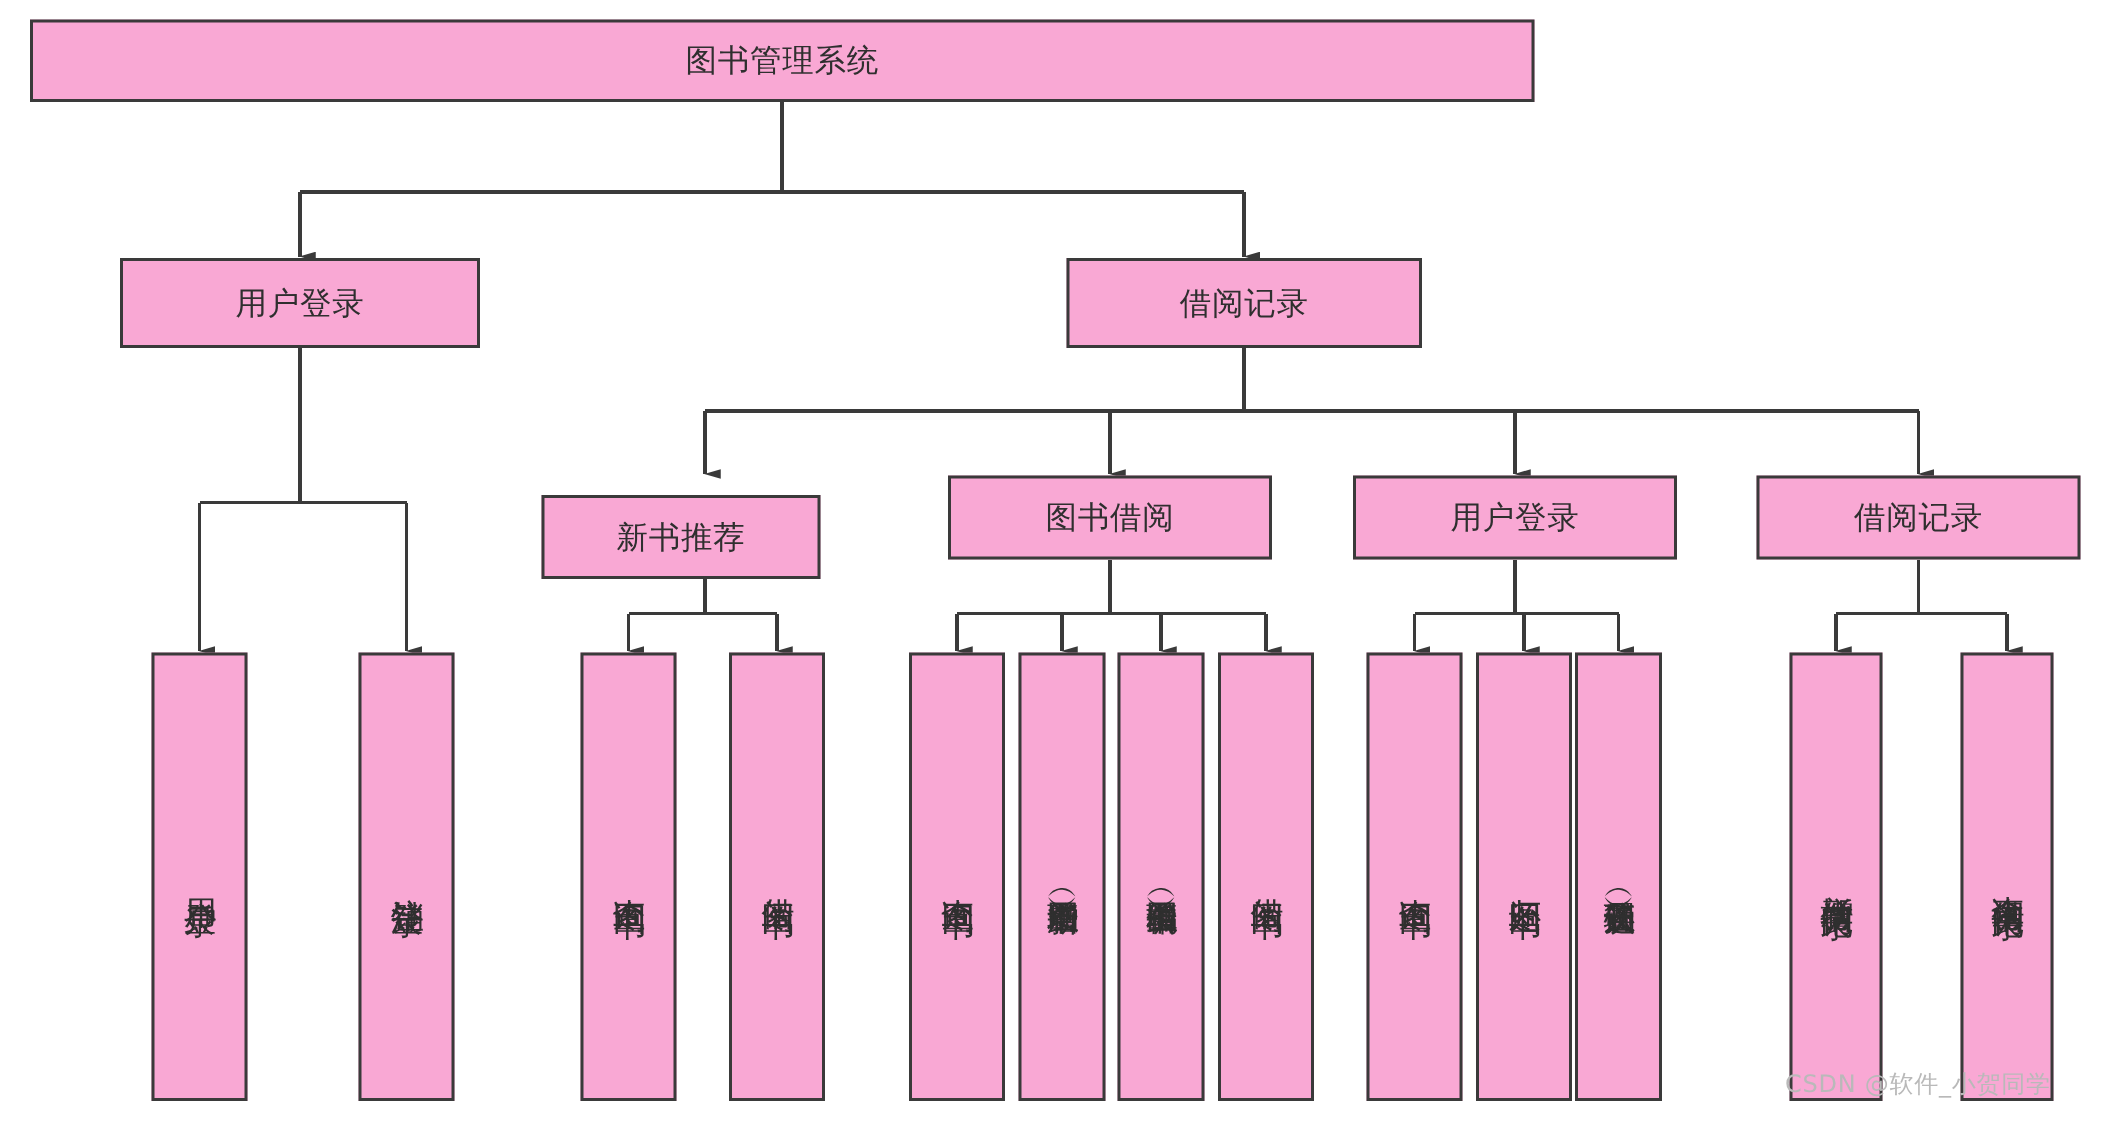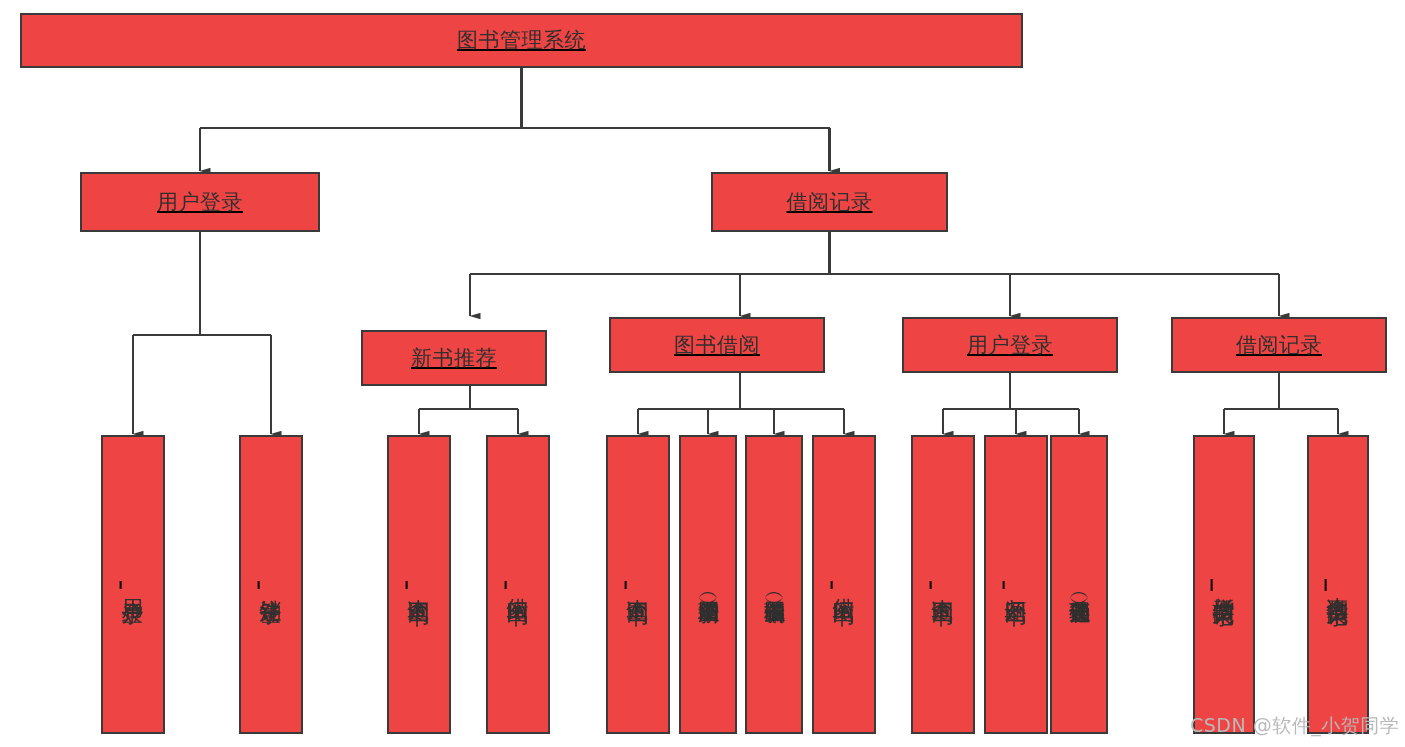--- a/index.html
+++ b/index.html
@@ -21,27 +21,26 @@
   #diagram-svg {
     position: absolute;
     left: 0;
     top: 0;
     width: 1405px;
     height: 747px;
   }
   .node-box {
     position: absolute;
     box-sizing: border-box;
-    background: #ef4444;
+    background: #f9a8d4;
     border: 2px solid #3a3a3a;
     display: flex;
     align-items: center;
     justify-content: center;
     overflow: hidden;
-    text-decoration: underline;
   }
   .node-label-h {
     color: #2f2f2f;
     font-size: 21px;
     line-height: 1.15;
     letter-spacing: 0.5px;
     white-space: nowrap;
     text-align: center;
   }
   .node-label-v {
@@ -55,21 +54,21 @@
     letter-spacing: 2px;
   }
   .node-label-v.tight {
     letter-spacing: 0px;
     line-height: 1.30;
     font-size: 21px;
   }
   .watermark {
     position: absolute;
     color: #b9b9b9;
-    font-size: 19px;
+    font-size: 16px;
     white-space: nowrap;
     pointer-events: none;
     letter-spacing: 0.5px;
   }
 </style>
 </head>
 <body>
 
 <div id="diagram-root">
 
@@ -122,21 +121,21 @@
       </div>
       <div class="node-box" style="left: 80px; top: 172px; width: 240px; height: 60px;">
         <span class="node-label-h">用户登录</span>
       </div>
       <div class="node-box" style="left: 711px; top: 172px; width: 237px; height: 60px;">
         <span class="node-label-h">借阅记录</span>
       </div>
       <div class="node-box" style="left: 361px; top: 330px; width: 186px; height: 56px;">
         <span class="node-label-h">新书推荐</span>
       </div>
-      <div class="node-box" style="left: 609px; top: 317px; width: 216px; height: 56px;">
+      <div class="node-box" style="left: 632px; top: 317px; width: 216px; height: 56px;">
         <span class="node-label-h">图书借阅</span>
       </div>
       <div class="node-box" style="left: 902px; top: 317px; width: 216px; height: 56px;">
         <span class="node-label-h">用户登录</span>
       </div>
       <div class="node-box" style="left: 1171px; top: 317px; width: 216px; height: 56px;">
         <span class="node-label-h">借阅记录</span>
       </div>
       <div class="node-box" style="left: 101px; top: 435px; width: 64px; height: 299px;">
         <span class="node-label-v">用户登录</span>

